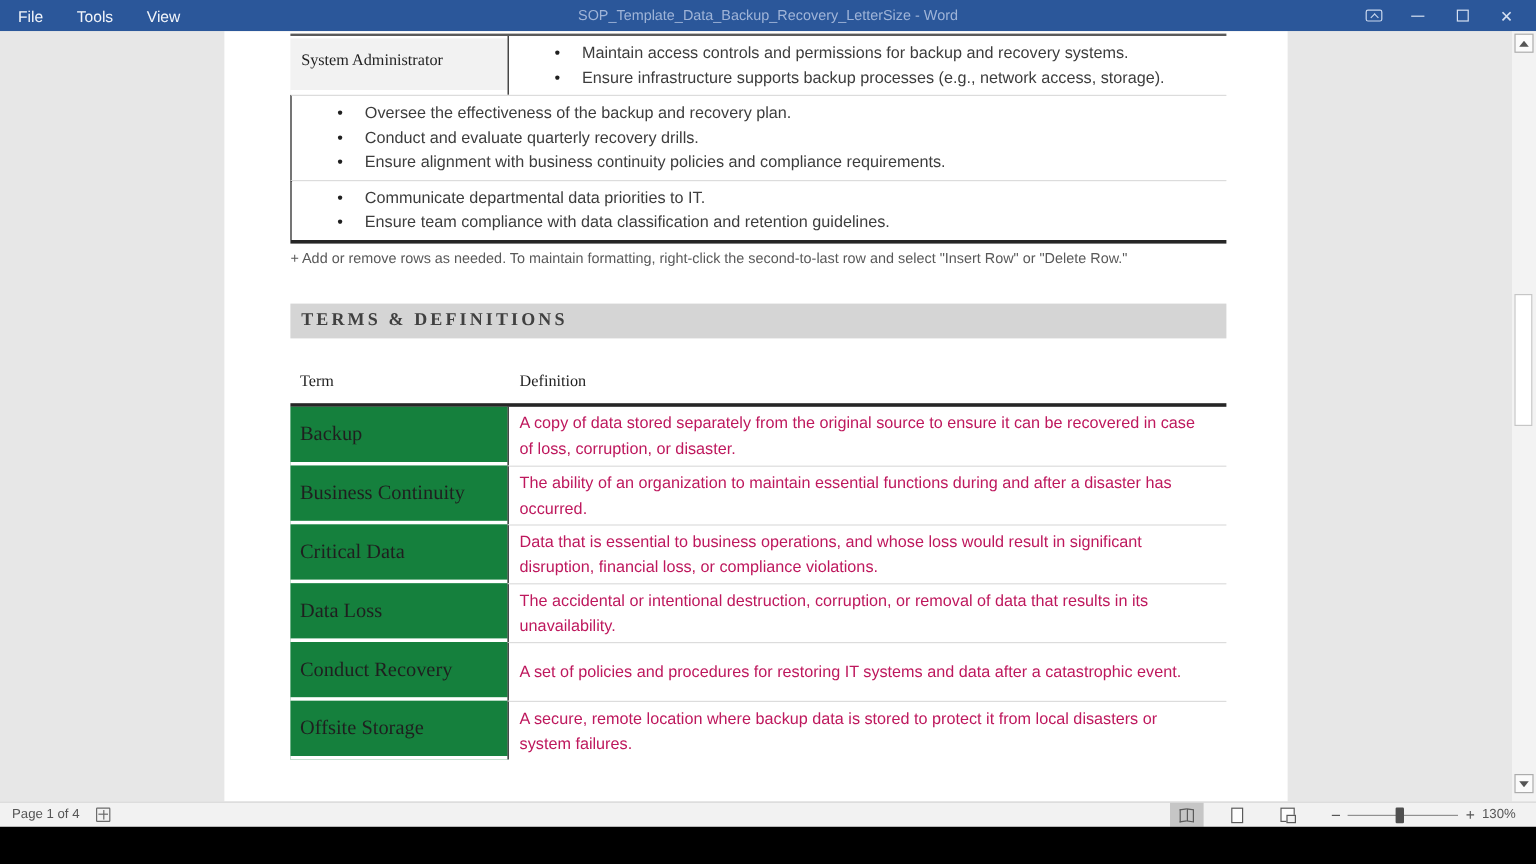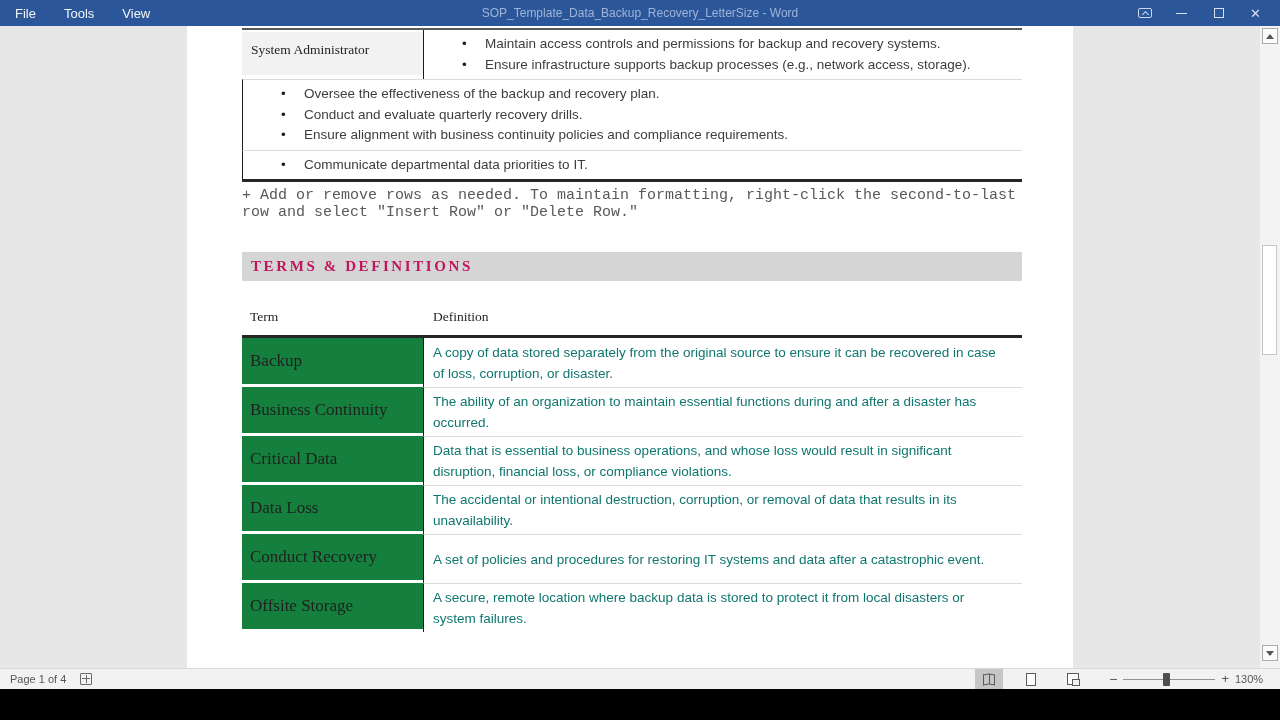--- a/index.html
+++ b/index.html
@@ -34,37 +34,37 @@
   .left-cell { width:181px; background:#f2f2f2; border-bottom:4px solid #ffffff;
                font-family:"Liberation Serif", serif; font-size:13.5px; color:#1f1f1f;
                padding:9px 8px 4px 9px; line-height:18px; }
   .roles-table .t-row:first-child .left-cell { border-top:2px solid #ffffff; }
   .def-cell { flex:1; border-left:1.5px solid #1a1a1a; padding:4px 10px 4px 0; }
   .t-row + .t-row .def-cell { border-top:1px solid #dcdcdc; }
   ul.bullets { list-style:none; }
   ul.bullets li { position:relative; padding-left:61px; font-size:13.5px; color:#3d3d3d; line-height:20.5px; }
   ul.bullets li::before { content:"\2022"; position:absolute; left:38px; color:#1f1f1f; }
 
-  .table-footnote { margin-top:5px; font-size:15px; color:#595959;font-family:Liberation Mono, monospace; }
+  .table-footnote { margin-top:5px; font-size:12px; color:#595959; }
 
   
   .section-header { margin-top:31px; height:29px; background:#d5d5d5; line-height:29px; padding-left:9px;
                font-family:"Liberation Serif", serif; font-weight:bold; font-size:15px;
-               letter-spacing:2.6px; color:#be185d; }
+               letter-spacing:2.6px; color:#404040; }
   .terms-header-row { display:flex; margin-top:28px; padding-bottom:10px;
                font-family:"Liberation Serif", serif; font-size:13.5px; color:#1f1f1f; }
   .th-term { width:182px; padding-left:8px; }
   .th-def { padding-left:9px; }
   .terms-table { border-top:3px solid #262626; }
   .term-row { display:flex; min-height:49px; }
   .term-cell { width:181px; background:#15803d; border-bottom:3px solid #ffffff; display:flex;
                align-items:center; padding-left:8px; font-family:"Liberation Serif", serif;
                font-size:17px; color:#1f1f1f; }
   .term-def { flex:1; border-left:1.5px solid #1a1a1a; display:flex; align-items:center;
-               padding:3px 12px 3px 9px; font-size:13.5px; color:#0f766e; line-height:21px; }
+               padding:3px 12px 3px 9px; font-size:13.5px; color:#be185d; line-height:21px; }
   .term-row + .term-row .term-def { border-top:1px solid #dcdcdc; }
 
   
   .v-scrollbar { position:absolute; right:0; top:0; width:20px; height:642px; background:#f3f3f3; }
   .sb-btn { position:absolute; left:2px; width:16px; height:16px; background:#fbfbfb;
             border:1px solid #acacac; display:flex; align-items:center; justify-content:center; }
   .sb-up { top:2px; }
   .sb-down { bottom:7px; }
   .tri-up { width:0; height:0; border-left:4px solid transparent; border-right:4px solid transparent;
             border-bottom:5px solid #555; }
@@ -150,20 +150,21 @@
                 <li>Oversee the effectiveness of the backup and recovery plan.</li>
                 <li>Conduct and evaluate quarterly recovery drills.</li>
                 <li>Ensure alignment with business continuity policies and compliance requirements.</li>
               </ul>
             </div>
           </div>
           <div class="t-row">
             <div class="def-cell">
               <ul class="bullets">
                 <li>Communicate departmental data priorities to IT.</li>
+                <li>Ensure team compliance with data classification and retention guidelines.</li>
               </ul>
             </div>
           </div>
         </div>
         <div class="table-footnote">+ Add or remove rows as needed. To maintain formatting, right-click the second-to-last row and select "Insert Row" or "Delete Row."</div>
 
         <div class="section-header">TERMS &amp; DEFINITIONS</div>
 
         <div class="terms-header-row">
           <div class="th-term">Term</div>

